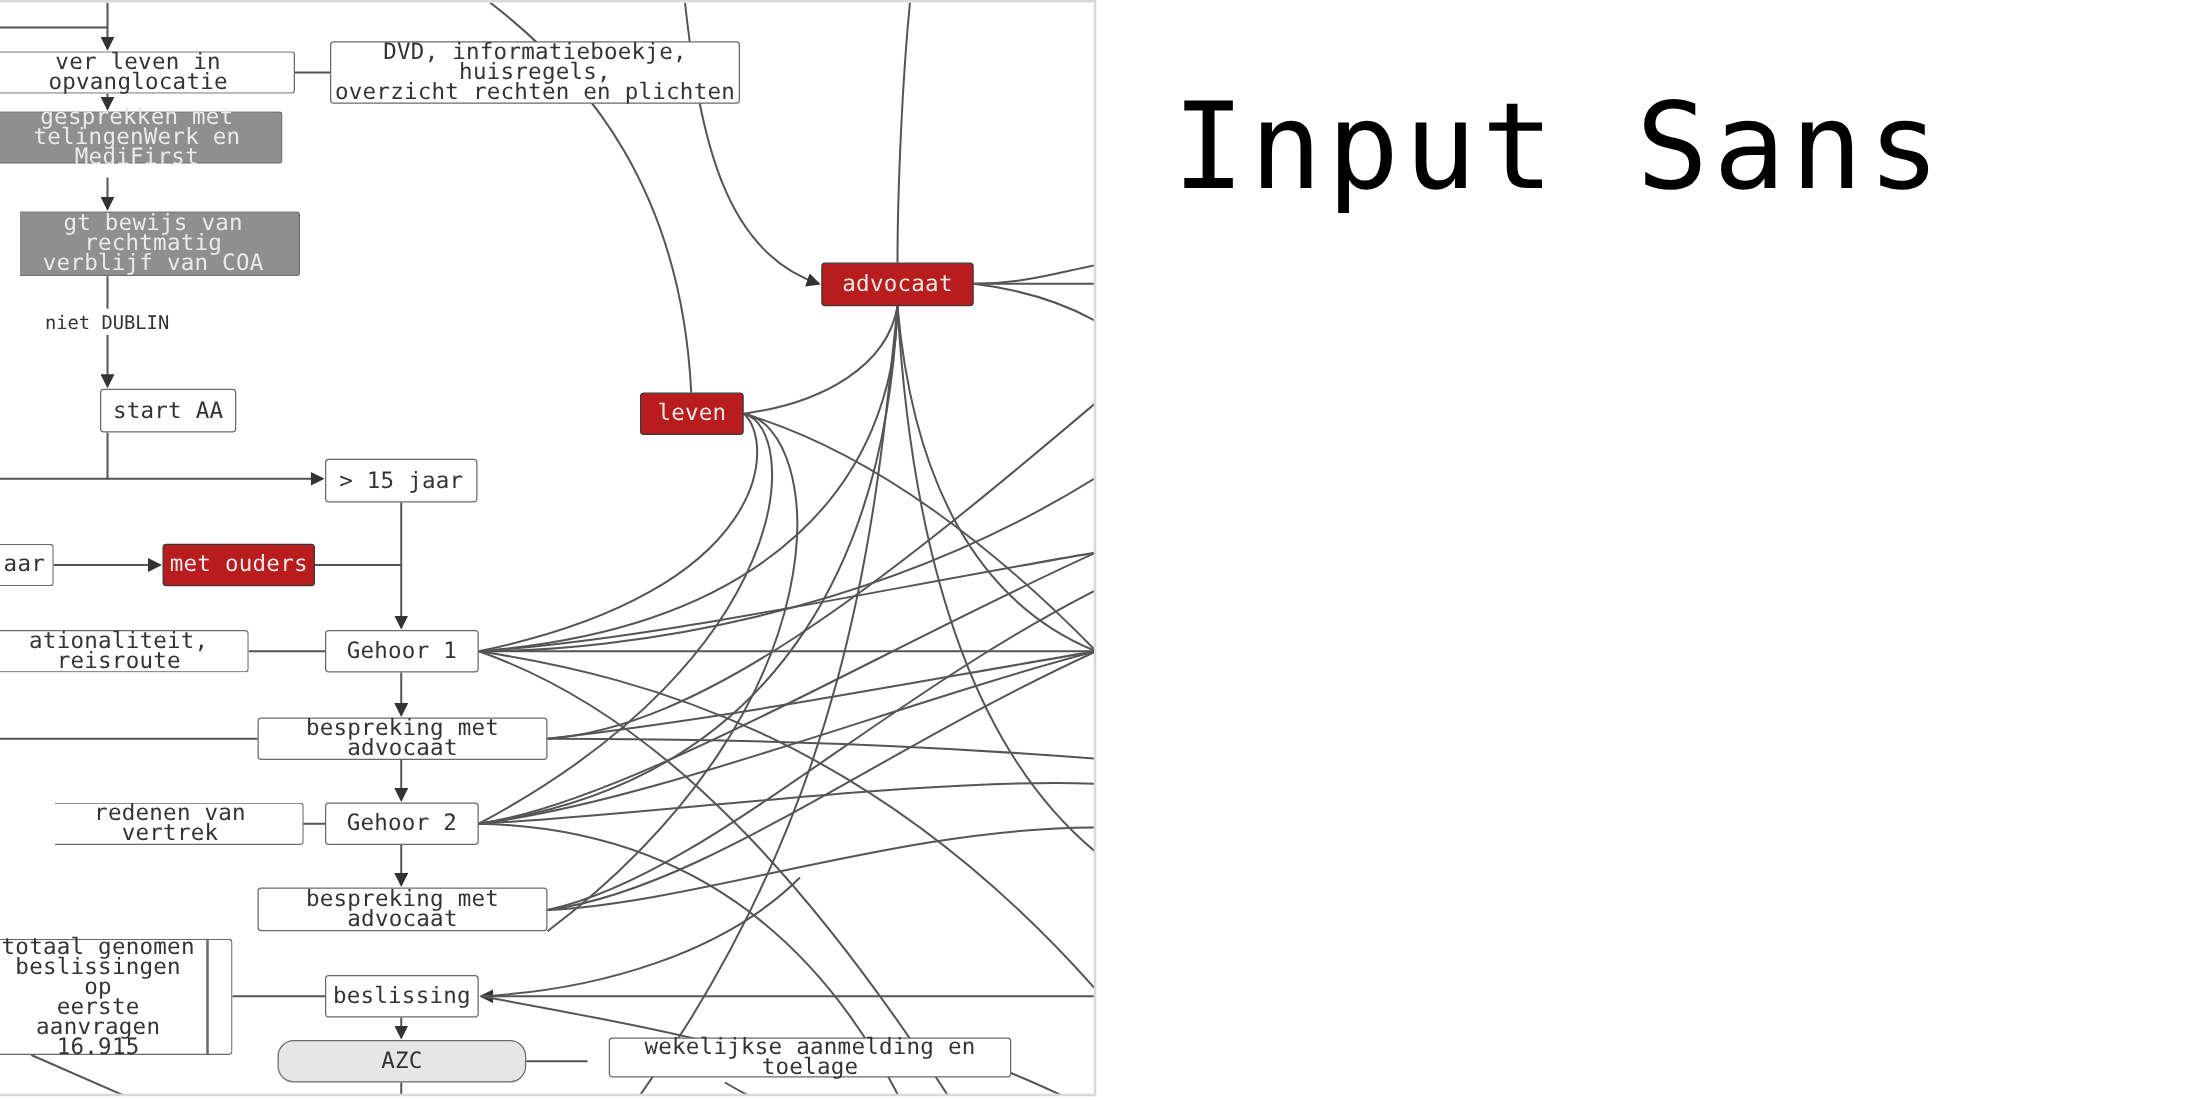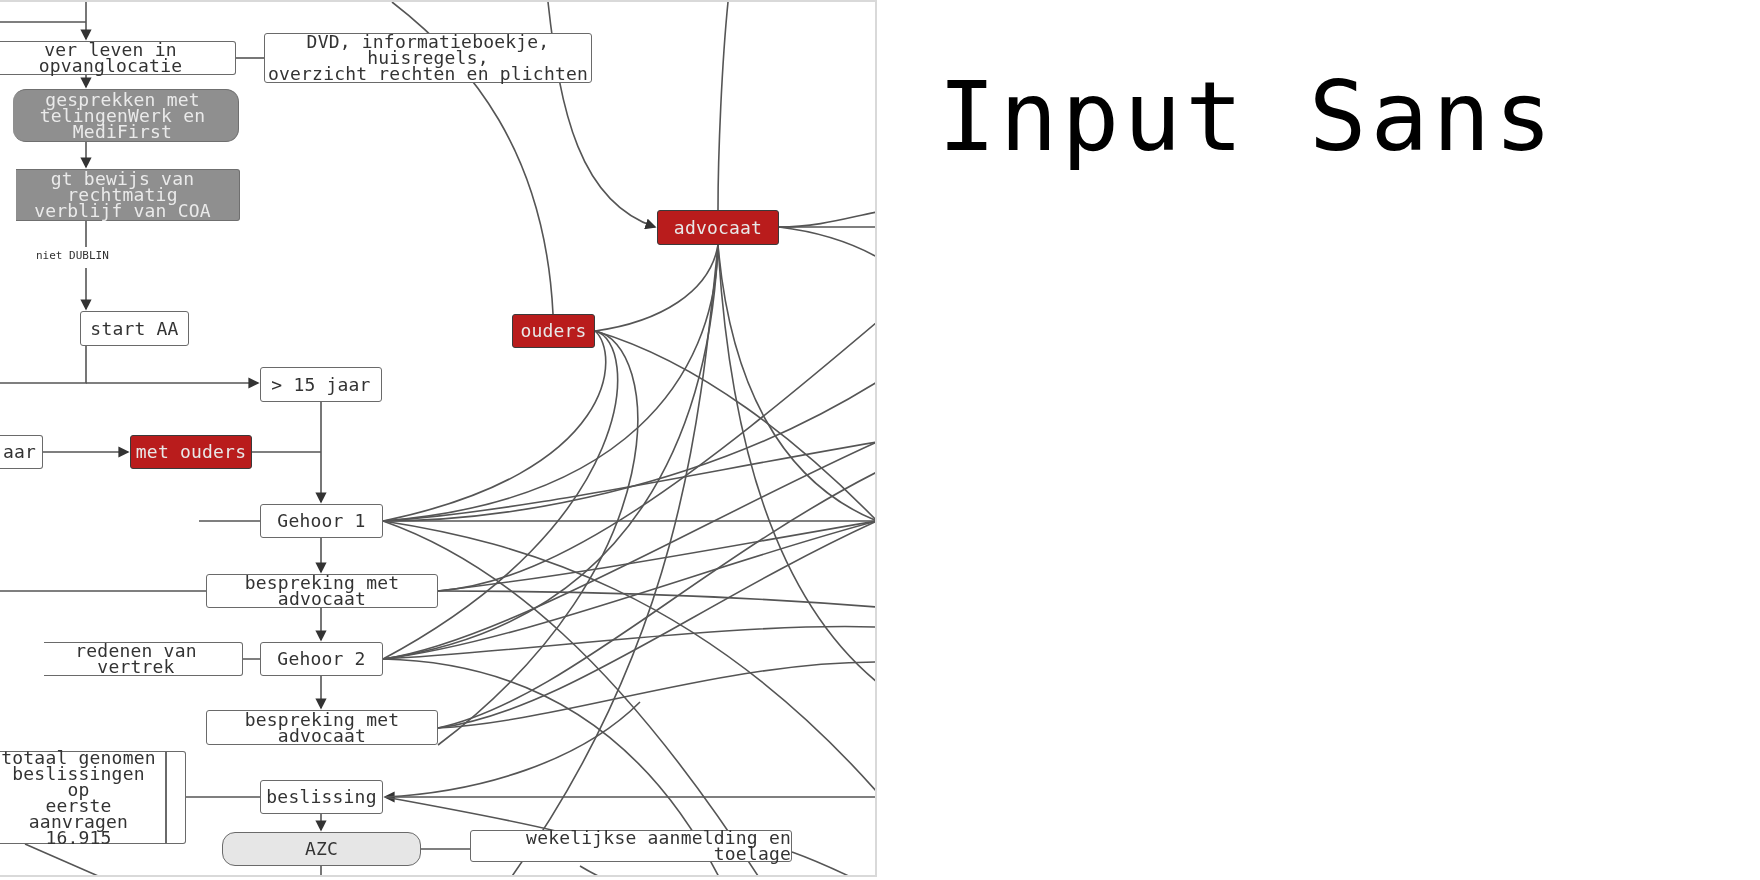--- a/index.html
+++ b/index.html
@@ -12,21 +12,21 @@
   .node {
     position: absolute; box-sizing: border-box; border: 1.5px solid #6a6a6a; border-radius: 3px;
     background: #ffffff; color: #333; font-size: 18px; letter-spacing: 0.2px;
     display: flex; align-items: center; justify-content: center; text-align: center; line-height: 16px;
     white-space: pre-line; font-family: "DejaVu Sans Mono", monospace;
   }
   .node.clip-left { justify-content: flex-end; padding-right: 14px; border-left: none; border-radius: 0 3px 3px 0; }
   .node.mid { background: #8f8f8f; color: #eaeaea; border-color: #6f6f6f; }
   .node.dark { background: #b91c1c; color: #e8e8e8; border-color: #3a3a3a; }
   .node.light { background: #e6e6e6; color: #333; border-radius: 13px; }
-  .label { position: absolute; font-size: 11px; color: #333; background: #fff; padding: 0 3px; font-family: "DejaVu Sans Mono", monospace; }
+  .label { position: absolute; font-size: 15px; color: #333; background: #fff; padding: 0 3px; font-family: "DejaVu Sans Mono", monospace; }
   #title {
     position: absolute; left: 938px; top: 62px; font-size: 96px; line-height: 110px; color: #000;
     font-family: "DejaVu Sans Mono", monospace; letter-spacing: 4px; font-weight: normal;
   }
 </style>
 </head>
 <body>
 
 <div id="diagram-panel">
   <svg id="diagram-svg" width="877" height="877" viewBox="0 0 877 877">
@@ -103,39 +103,40 @@
       <path d="M640,700 C580,760 480,790 385,795"></path>
       <path d="M385,795 C440,805 520,820 560,830"></path>
       <path d="M792,850 C820,860 840,870 855,877"></path>
       <path d="M580,864 C590,870 600,875 605,877"></path>
     </g>
   </svg>
 
   <div class="node clip-left" style="left:0;top:39px;width:236px;height:34px;">ver leven in opvanglocatie</div>
   <div class="node" style="left:264px;top:31px;width:328px;height:50px;">DVD, informatieboekje, huisregels,
 overzicht rechten en plichten</div>
-  <div class="node mid clip-left" style="left:13px;top:87px;width:226px;height:53px;padding-right:6px;border-radius:13px;">gesprekken met
+  <div class="node mid clip-left" style="left:0;top:87px;width:226px;height:42px;padding-right:6px;">gesprekken met
 telingenWerk en MediFirst</div>
   <div class="node mid clip-left" style="left:16px;top:167px;width:224px;height:52px;padding-right:10px;">gt bewijs van rechtmatig
 verblijf van COA</div>
   <div class="label" style="left:33px;top:247px;">niet DUBLIN</div>
   <div class="node" style="left:32px;top:309px;width:109px;height:35px;margin-left:48px;">start AA</div>
   <div class="node" style="left:260px;top:365px;width:122px;height:35px;">&gt; 15 jaar</div>
   <div class="node clip-left" style="left:0;top:433px;width:43px;height:34px;padding-right:6px;">aar</div>
   <div class="node dark" style="left:130px;top:433px;width:122px;height:34px;">met ouders</div>
+  <div class="node clip-left" style="left:0;top:502px;width:199px;height:34px;padding-right:8px;">ationaliteit, reisroute</div>
   <div class="node" style="left:260px;top:502px;width:123px;height:34px;">Gehoor 1</div>
   <div class="node" style="left:206px;top:572px;width:232px;height:34px;">bespreking met advocaat</div>
   <div class="node clip-left" style="left:0;top:640px;width:199px;height:34px;justify-content:flex-start;padding-left:0;margin-left:44px;">redenen van vertrek</div>
   <div class="node" style="left:260px;top:640px;width:123px;height:34px;">Gehoor 2</div>
   <div class="node" style="left:206px;top:708px;width:232px;height:35px;">bespreking met advocaat</div>
   <div class="node clip-left" style="left:0;top:749px;width:186px;height:93px;padding-right:28px;justify-content:center;">totaal genomen
 beslissingen op
 eerste aanvragen
 16.915</div>
   <div style="position:absolute;left:165px;top:749px;width:1.5px;height:93px;background:#6a6a6a;"></div>
   <div class="node" style="left:260px;top:778px;width:123px;height:34px;">beslissing</div>
   <div class="node light" style="left:222px;top:830px;width:199px;height:34px;">AZC</div>
-  <div class="node" style="left:470px;top:828px;width:322px;height:32px;text-align:right;">wekelijkse aanmelding en toelage</div>
-  <div class="node dark" style="left:512px;top:312px;width:83px;height:34px;">ouders</div>
+  <div class="node" style="left:487px;top:828px;width:322px;height:32px;">wekelijkse aanmelding en toelage</div>
+  <div class="node dark" style="left:512px;top:312px;width:83px;height:34px;">leven</div>
   <div class="node dark" style="left:657px;top:208px;width:122px;height:35px;">advocaat</div>
 </div>
 
 <div id="title">Input Sans</div>
 
 </body></html>

